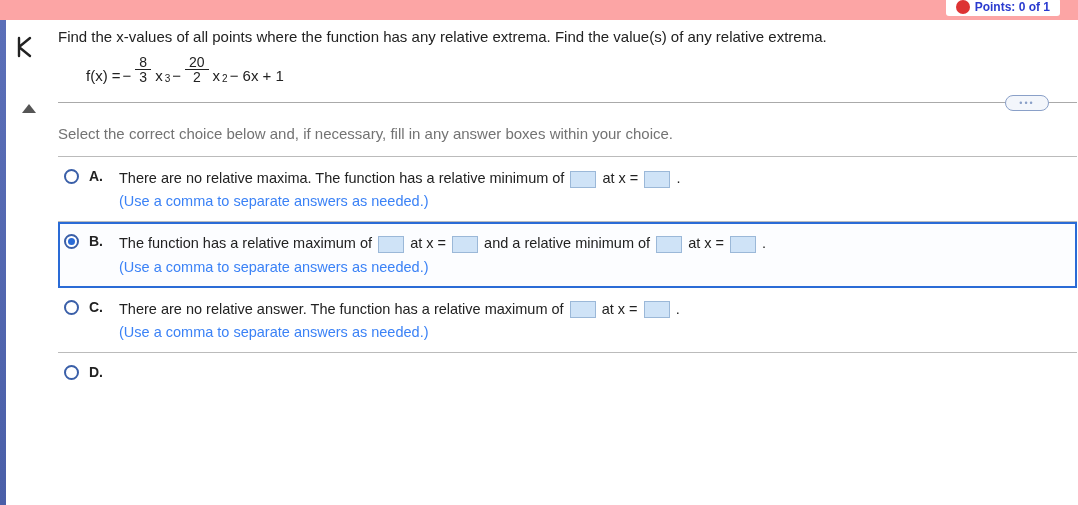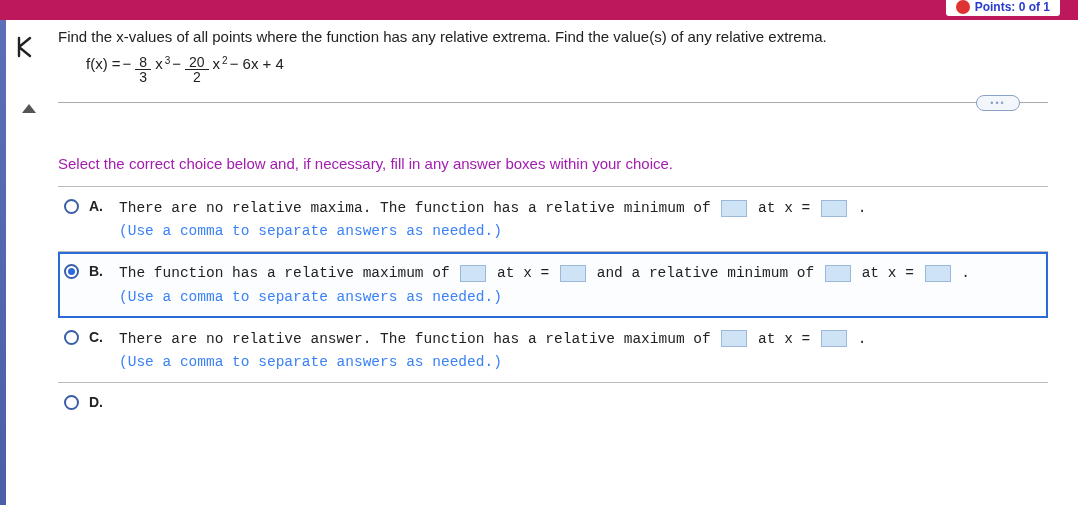--- a/index.html
+++ b/index.html
@@ -5,21 +5,21 @@
 * { box-sizing: border-box; margin: 0; padding: 0; }
 body {
   font-family: Arial, Helvetica, sans-serif;
   background: #fff;
   width: 1078px;
   height: 505px;
   overflow: hidden;
   position: relative;
 }
 .top-bar {
-  background: #be185d;
+  background: #fca5a5;
   height: 20px;
   width: 100%;
   position: relative;
 }
 .points-badge {
   position: absolute;
   right: 18px;
   top: -2px;
   background: #fff;
   color: #2a3bcf;
@@ -54,33 +54,33 @@
 .back-icon svg { display: block; }
 .caret-up {
   width: 0; height: 0;
   border-left: 7px solid transparent;
   border-right: 7px solid transparent;
   border-bottom: 9px solid #555;
   margin-top: 24px;
 }
 .main {
   flex: 1;
-  padding-right: 30px;
+  padding-right: 1px;
 }
 .question-text {
   font-size: 15px;
   color: #222;
   margin-bottom: 10px;
 }
 .formula {
   font-size: 15px;
   color: #222;
   margin: 6px 0 18px 28px;
   display: flex;
-  align-items: flex-start;
+  align-items: flex-end;
   gap: 2px;
 }
 .frac {
   display: inline-flex;
   flex-direction: column;
   align-items: center;
   vertical-align: middle;
   margin: 0 2px;
   line-height: 1;
 }
@@ -104,22 +104,22 @@
   top: -14px;
   background: #f3f6fb;
   text-align: center;
   font-size: 9px;
   color: #8aa0c8;
   line-height: 14px;
   letter-spacing: 2px;
 }
 .instruction {
   font-size: 15px;
-  color: #a21caf;
-  margin: 30px 0 14px 0;
+  color: #737373;
+  margin: 0 0 14px 0;
 }
 .choices {
   border-top: 1px solid #bbb;
 }
 .choice {
   display: flex;
   align-items: flex-start;
   gap: 10px;
   padding: 10px 6px 8px 6px;
   border-bottom: 1px solid #bbb;
@@ -153,21 +153,20 @@
   color: #222;
   width: 20px;
   flex-shrink: 0;
   margin-top: 1px;
 }
 .choice-body {
   font-size: 14.5px;
   color: #222;
   line-height: 1.6;
   flex: 1;
-  font-family: Liberation Mono, monospace;
 }
 .answer-box {
   display: inline-block;
   width: 26px;
   height: 17px;
   background: #cfe3f7;
   border: 1px solid #9bb8d8;
   vertical-align: middle;
   margin: 0 2px;
 }
@@ -215,21 +214,21 @@
       </span>
       <span>x</span>
         <sup>3</sup>
       <span> − </span>
       <span class="frac">
         <span class="num">20</span>
         <span class="den">2</span>
       </span>
       <span>x</span>
         <sup>2</sup>
-      <span> − 6x + 4</span>
+      <span> − 6x + 1</span>
     </div>
 
     <hr class="divider">
     <span class="ellipsis-pill">•••</span>
 
     <div class="instruction">Select the correct choice below and, if necessary, fill in any answer boxes within your choice.</div>
 
     <div class="choices">
 
       <div class="choice">

